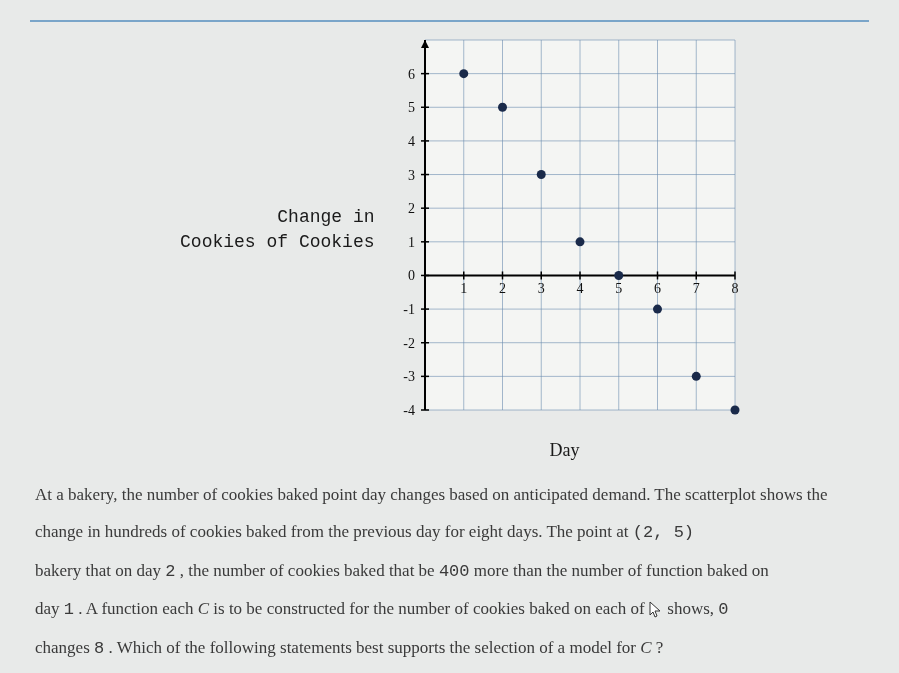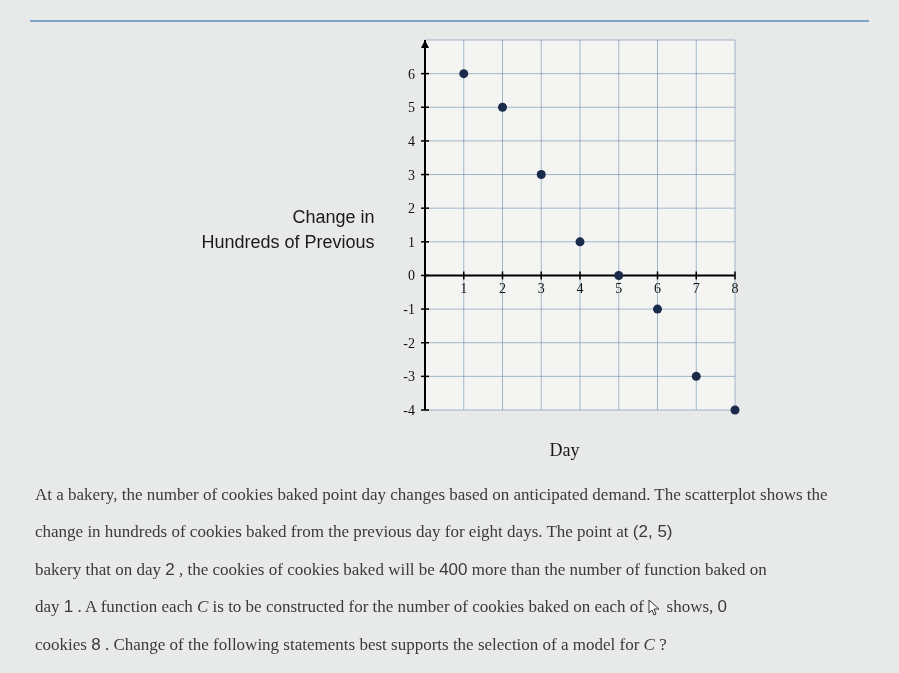--- a/index.html
+++ b/index.html
@@ -15,21 +15,21 @@
       padding: 20px 30px;
       background: #e8eae9;
     }
     .chart-row {
       display: flex;
       align-items: center;
       justify-content: center;
       margin-bottom: 10px;
     }
     .y-axis-label {
-      font-family: Liberation Sans, sans-serif;
+      font-family: Liberation Mono, monospace;
       font-size: 18px;
       color: #1a1a1a;
       text-align: right;
       line-height: 1.4;
       margin-right: 10px;
       width: 220px;
     }
     .chart-area {
       position: relative;
     }
@@ -43,21 +43,21 @@
       margin-left: 230px;
     }
     .question-text {
       font-size: 17px;
       color: #3a3a3a;
       line-height: 2.2;
       padding: 15px 5px 0;
       filter: blur(0.4px);
     }
     .question-text .italic { font-style: italic; }
-    .question-text .num { font-family: Liberation Sans, sans-serif; }
+    .question-text .num { font-family: Liberation Mono, monospace; }
     .cursor-arrow {
       display: inline-block;
       width: 14px;
       height: 18px;
       position: relative;
       vertical-align: middle;
     }
     .cursor-arrow svg { display: block; }
     .top-border {
       border-top: 2px solid #7aa5c9;
@@ -66,21 +66,21 @@
   </style>
 </head>
 <body>
 
 <div class="content">
   <div class="top-border"></div>
 
   <div class="chart-row">
     <div class="y-axis-label">
       <div>Change in</div>
-      <div>Hundreds of Previous</div>
+      <div>Cookies of Cookies</div>
     </div>
     <div class="chart-area">
       <svg class="scatter" id="scatter-svg" width="360" height="400">
           <rect x="40" y="10" width="310" height="370" fill="#f4f5f3"></rect>
           <line x1="40" y1="380" x2="40" y2="10" stroke="#6b8caf" stroke-width="1" opacity="0.6"></line>
           <line x1="78.75" y1="380" x2="78.75" y2="10" stroke="#6b8caf" stroke-width="1" opacity="0.6"></line>
           <line x1="117.5" y1="380" x2="117.5" y2="10" stroke="#6b8caf" stroke-width="1" opacity="0.6"></line>
           <line x1="156.25" y1="380" x2="156.25" y2="10" stroke="#6b8caf" stroke-width="1" opacity="0.6"></line>
           <line x1="195" y1="380" x2="195" y2="10" stroke="#6b8caf" stroke-width="1" opacity="0.6"></line>
           <line x1="233.75" y1="380" x2="233.75" y2="10" stroke="#6b8caf" stroke-width="1" opacity="0.6"></line>
@@ -152,32 +152,32 @@
     </div>
   </div>
   <div class="x-axis-label">Day</div>
 
   <div class="question-text">
     <span>At a bakery, the number of cookies baked point day changes based on anticipated demand. The scatterplot</span>
     <span>shows the change in hundreds of cookies baked from the previous day for eight days. The point at </span>
     <span class="num">(2, 5)</span><br>
     <span>bakery that on day </span>
     <span class="num">2</span>
-    <span>, the cookies of cookies baked will be </span>
+    <span>, the number of cookies baked that be </span>
     <span class="num">400</span>
     <span> more than the number of function baked on</span><br>
     <span>day </span>
     <span class="num">1</span>
     <span>. A function each </span>
     <span class="italic">C</span>
     <span> is to be constructed for the number of cookies baked on each of </span>
     <span class="cursor-arrow"><svg width="14" height="18" viewBox="0 0 14 18">
           <path d="M1 1 L1 14 L4 11 L6 16 L8 15 L6 10 L11 10 Z" fill="#ffffff" stroke="#333" stroke-width="1"></path>
         </svg></span>
     <span> shows, </span>
     <span class="num">0</span><br>
-    <span>cookies </span>
+    <span>changes </span>
     <span class="num">8</span>
-    <span>. Change of the following statements best supports the selection of a model for </span>
+    <span>. Which of the following statements best supports the selection of a model for </span>
     <span class="italic">C</span>
     <span>?</span>
   </div>
 </div>
 
 </body></html>

